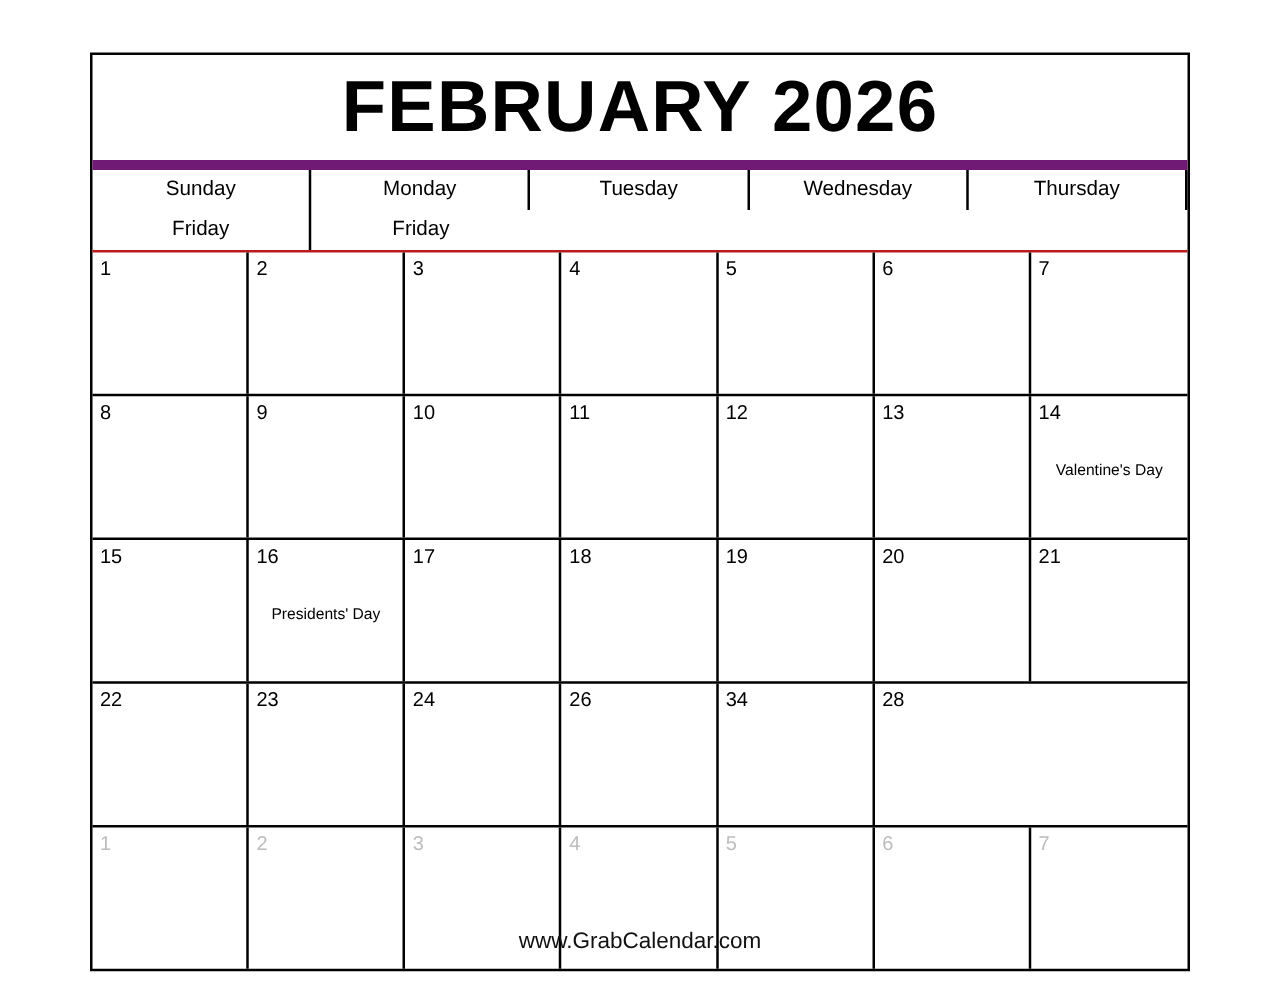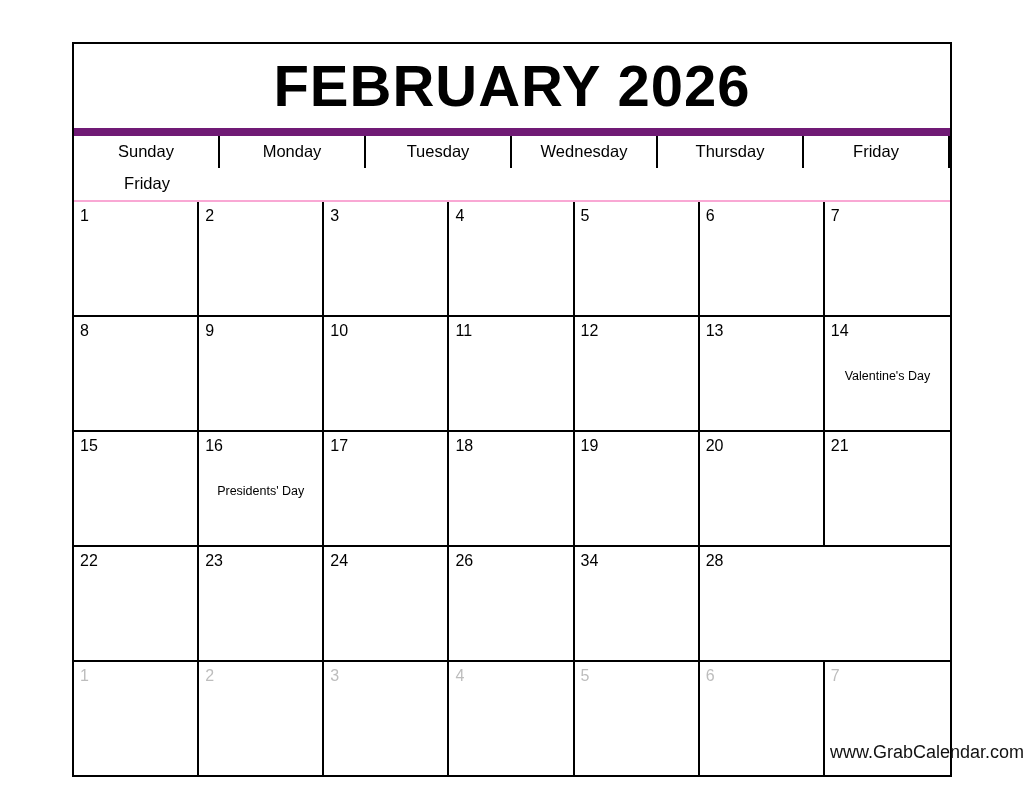--- a/index.html
+++ b/index.html
@@ -44,22 +44,22 @@
   .title-text {
     font-size: 58px;
     font-weight: bold;
     letter-spacing: 1px;
     line-height: 1;
     white-space: nowrap;
   }
 
   .dow-row {
     display: grid;
-    grid-template-columns: repeat(6, 1fr);
-    border-bottom: 2px solid #f9a8d4;
+    grid-template-columns: repeat(5, 1fr);
+    border-bottom: 2px solid #b91c1c;
   }
 
   .dow-cell {
     text-align: center;
     font-size: 16.5px;
     padding: 6px 0 7px 0;
     border-right: 2px solid #000000;
     box-sizing: border-box;
   }
   .dow-cell:last-child {
@@ -110,21 +110,21 @@
     line-height: 1.2;
     padding: 0 4px;
     box-sizing: border-box;
   }
 
   .footer {
     position: absolute;
     left: 0;
     right: 0;
     top: 742px;
-    text-align: right;
+    text-align: center;
     font-size: 18px;
     color: #111111;
   }
 </style>
 </head>
 <body>
 
 <div class="page">
 
   <div class="calendar">

